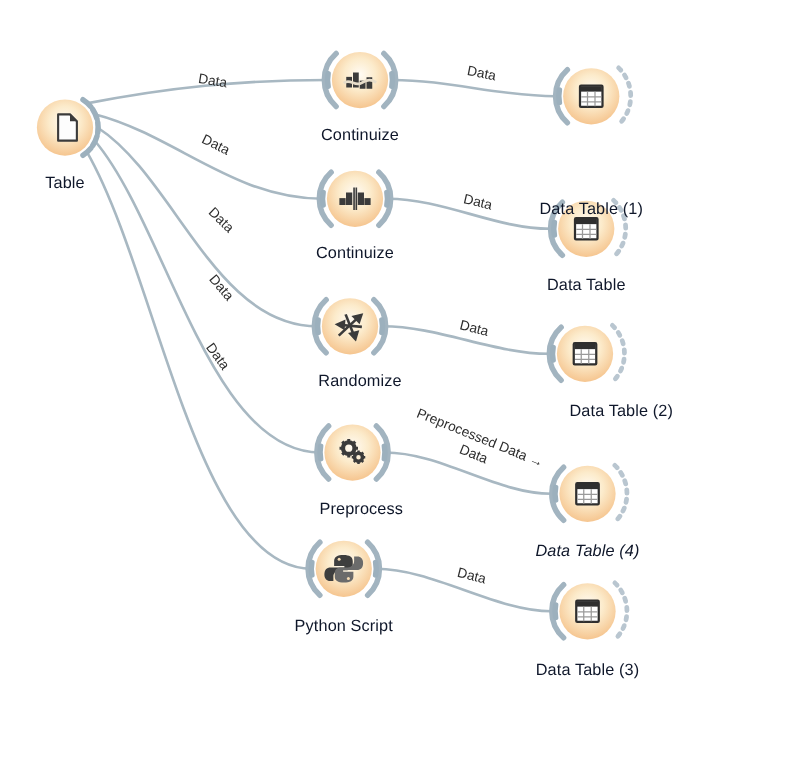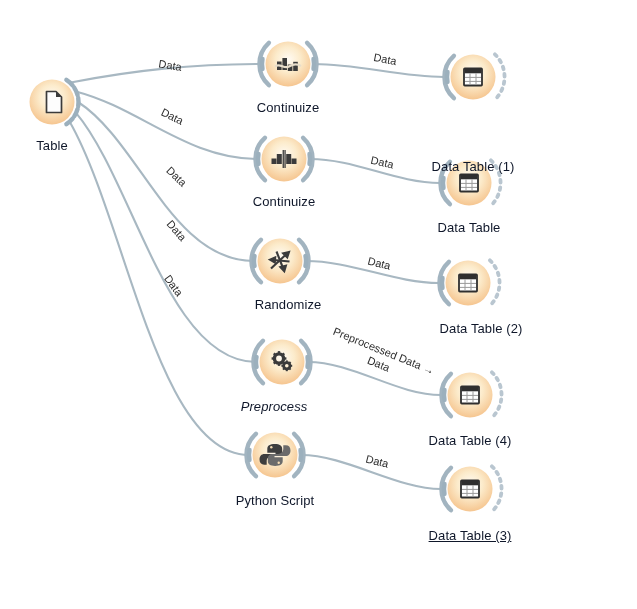--- a/index.html
+++ b/index.html
@@ -247,21 +247,21 @@
         <div>Preprocessed Data →</div>
         <div>Data</div>
       </div>
       <div class="edge-label" style="left: 377px; top: 462px; transform: translate(-50%, -50%) rotate(14deg);">
         <div>Data</div>
       </div>
       <div class="node-label" style="left: 52px; top: 138px;">Table</div>
       <div class="node-label" style="left: 288px; top: 100px;">Continuize</div>
       <div class="node-label" style="left: 284px; top: 194px;">Continuize</div>
       <div class="node-label" style="left: 288px; top: 297px;">Randomize</div>
-      <div class="node-label" style="left: 274px; top: 399px; font-style: italic;">Preprocess</div>
+      <div class="node-label" style="left: 289px; top: 399px;">Preprocess</div>
       <div class="node-label" style="left: 275px; top: 493px;">Python Script</div>
       <div class="node-label" style="left: 473px; top: 115px; margin-top: 44px;">Data Table (1)</div>
       <div class="node-label" style="left: 469px; top: 220px; text-align: right;">Data Table</div>
-      <div class="node-label" style="left: 468px; top: 321px; padding-left: 26px;">Data Table (2)</div>
-      <div class="node-label" style="left: 470px; top: 433px;">Data Table (4)</div>
-      <div class="node-label" style="left: 470px; top: 528px; text-decoration: underline;">Data Table (3)</div>
+      <div class="node-label" style="left: 484px; top: 321px; padding-left: 26px;">Data Table (2)</div>
+      <div class="node-label" style="left: 470px; top: 433px; font-style: italic;">Data Table (4)</div>
+      <div class="node-label" style="left: 470px; top: 528px;">Data Table (3)</div>
     </div>
 </div>
 
 </body></html>

